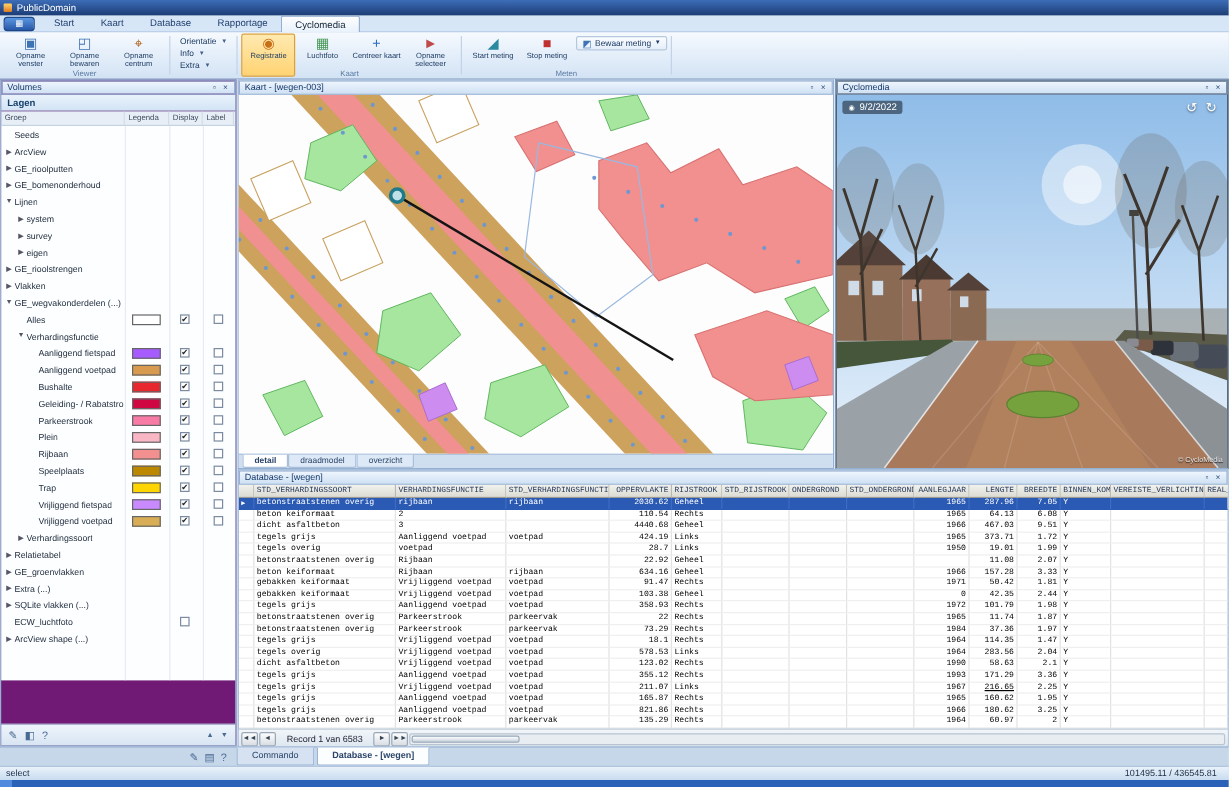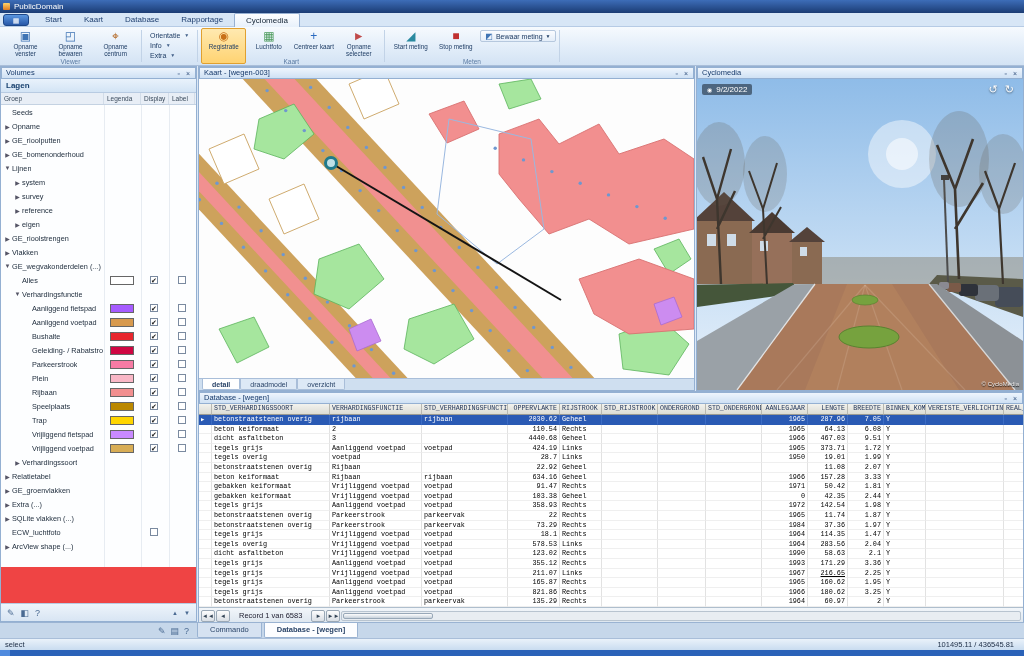--- a/index.html
+++ b/index.html
@@ -39,21 +39,21 @@
   .ddrow .car { font-size:5px; color:#44618a; }
   .smallbtn { height:12px; font-size:7px; color:#1e3c64; border:1px solid #b6c8de; border-radius:2px;
     background:linear-gradient(#fbfdff,#e4eef9); display:flex; align-items:center; gap:3px; padding:0 4px; margin:2px 0 0 2px; }
 
   
   .ptitle { height:12px; background:linear-gradient(#eef5fd,#cfe1f4); border:1px solid #94b0d2;
     font-size:7.5px; color:#173a6b; line-height:10px; padding:0 4px; position:relative; }
   .ptitle .wbtns { position:absolute; right:3px; top:1px; font-size:7px; color:#33527e; letter-spacing:2px; }
 
   
-  #left-panel { left:0; top:66px; width:197px; height:556px; background:#ef4444; border:1px solid #94b0d2; }
+  #left-panel { left:0; top:66px; width:197px; height:556px; background:#701a75; border:1px solid #94b0d2; }
   #lagen-hdr { height:14px; background:linear-gradient(#e9f2fb,#d3e4f5); border-bottom:1px solid #b8cbe2;
     font-size:8px; font-weight:bold; color:#17406e; line-height:14px; padding-left:5px; }
   #tree-cols { height:12px; display:flex; font-size:6.5px; color:#3a4a5c; background:#e8eef6;
     border-bottom:1px solid #c4d2e2; line-height:12px; }
   #tree-cols div { border-right:1px solid #d2dce8; padding-left:3px; }
   #tree { position:relative; height:462px; overflow:hidden; background:#fdfeff; }
   .tree-row { height:14px; display:flex; align-items:center; font-size:7.3px; color:#1c2a3a; }
   .tree-row .name { flex:0 0 102px; display:flex; align-items:center; overflow:hidden; white-space:nowrap; }
   .tree-row .exp { width:9px; text-align:center; font-size:6px; color:#556; flex:none; }
   .tree-row .legend { flex:0 0 37px; display:flex; justify-content:center; }
@@ -232,21 +232,21 @@
             <span style="overflow: hidden; text-overflow: clip; white-space: nowrap;">Seeds</span>
           </div>
           <div class="legend"></div>
           <div class="dcol"></div>
           <div class="lcol"></div>
         </div>
         <div class="tree-row">
           <div class="name">
             <span style="width: 2px; flex: 0 0 auto;"></span>
             <span class="exp">▶</span>
-            <span style="overflow: hidden; text-overflow: clip; white-space: nowrap;">Opname</span>
+            <span style="overflow: hidden; text-overflow: clip; white-space: nowrap;">ArcView</span>
           </div>
           <div class="legend"></div>
           <div class="dcol"></div>
           <div class="lcol"></div>
         </div>
         <div class="tree-row">
           <div class="name">
             <span style="width: 2px; flex: 0 0 auto;"></span>
             <span class="exp">▶</span>
             <span style="overflow: hidden; text-overflow: clip; white-space: nowrap;">GE_rioolputten</span>
@@ -283,30 +283,20 @@
           </div>
           <div class="legend"></div>
           <div class="dcol"></div>
           <div class="lcol"></div>
         </div>
         <div class="tree-row">
           <div class="name">
             <span style="width: 12px; flex: 0 0 auto;"></span>
             <span class="exp">▶</span>
             <span style="overflow: hidden; text-overflow: clip; white-space: nowrap;">survey</span>
-          </div>
-          <div class="legend"></div>
-          <div class="dcol"></div>
-          <div class="lcol"></div>
-        </div>
-        <div class="tree-row">
-          <div class="name">
-            <span style="width: 12px; flex: 0 0 auto;"></span>
-            <span class="exp">▶</span>
-            <span style="overflow: hidden; text-overflow: clip; white-space: nowrap;">reference</span>
           </div>
           <div class="legend"></div>
           <div class="dcol"></div>
           <div class="lcol"></div>
         </div>
         <div class="tree-row">
           <div class="name">
             <span style="width: 12px; flex: 0 0 auto;"></span>
             <span class="exp">▶</span>
             <span style="overflow: hidden; text-overflow: clip; white-space: nowrap;">eigen</span>
@@ -1002,21 +992,21 @@
           <div class="dbcell" style="width: 13px; font-size: 5.5px;"></div>
           <div class="dbcell" style="width: 118px;">tegels grijs</div>
           <div class="dbcell" style="width: 92px;">Aanliggend voetpad</div>
           <div class="dbcell" style="width: 86px;">voetpad</div>
           <div class="dbcell num" style="width: 52px;">358.93</div>
           <div class="dbcell" style="width: 42px;">Rechts</div>
           <div class="dbcell" style="width: 56px;"></div>
           <div class="dbcell" style="width: 48px;"></div>
           <div class="dbcell" style="width: 56px;"></div>
           <div class="dbcell num" style="width: 46px;">1972</div>
-          <div class="dbcell num" style="width: 40px;">142.54</div>
+          <div class="dbcell num" style="width: 40px;">101.79</div>
           <div class="dbcell num" style="width: 36px;">1.98</div>
           <div class="dbcell" style="width: 42px;">Y</div>
           <div class="dbcell" style="width: 78px;"></div>
           <div class="dbcell" style="width: 80px;"></div>
         </div>
         <div class="dbrow">
           <div class="dbcell" style="width: 13px; font-size: 5.5px;"></div>
           <div class="dbcell" style="width: 118px;">betonstraatstenen overig</div>
           <div class="dbcell" style="width: 92px;">Parkeerstrook</div>
           <div class="dbcell" style="width: 86px;">parkeervak</div>

